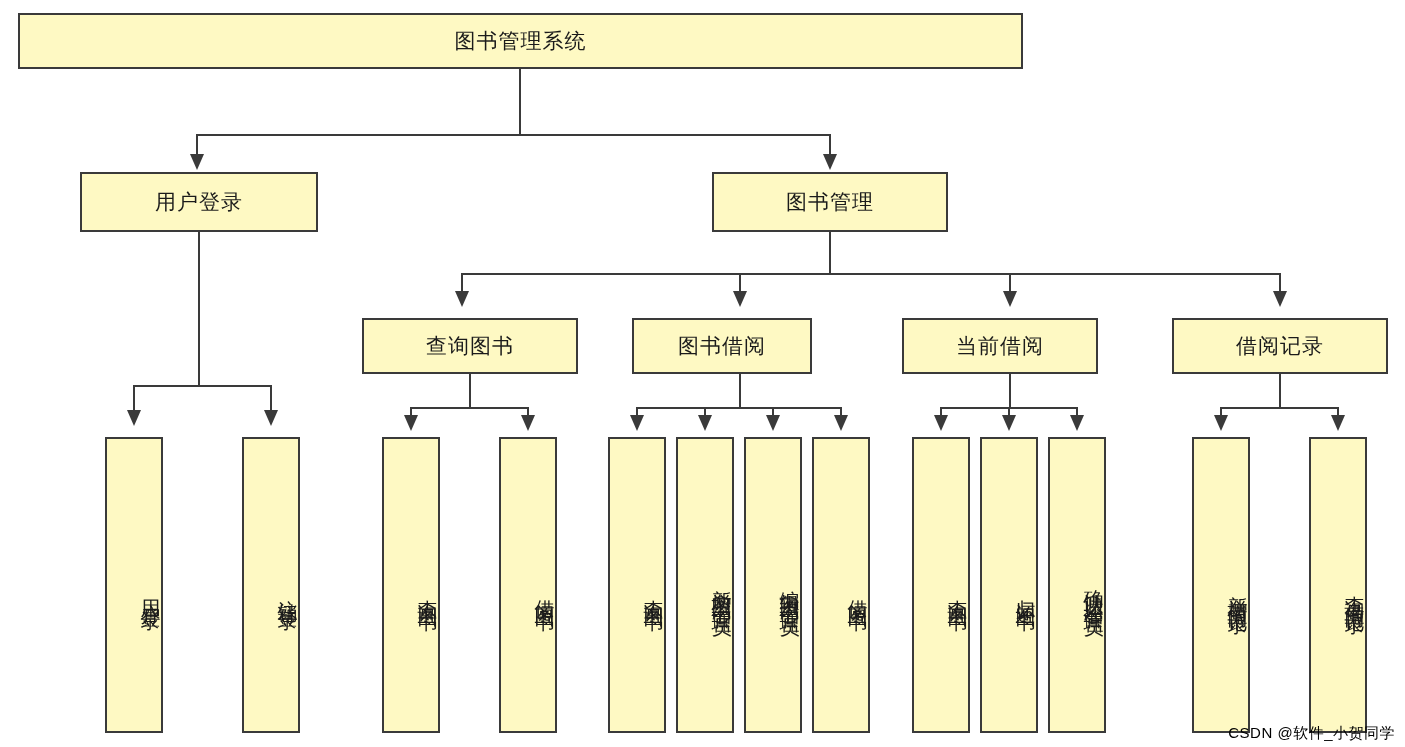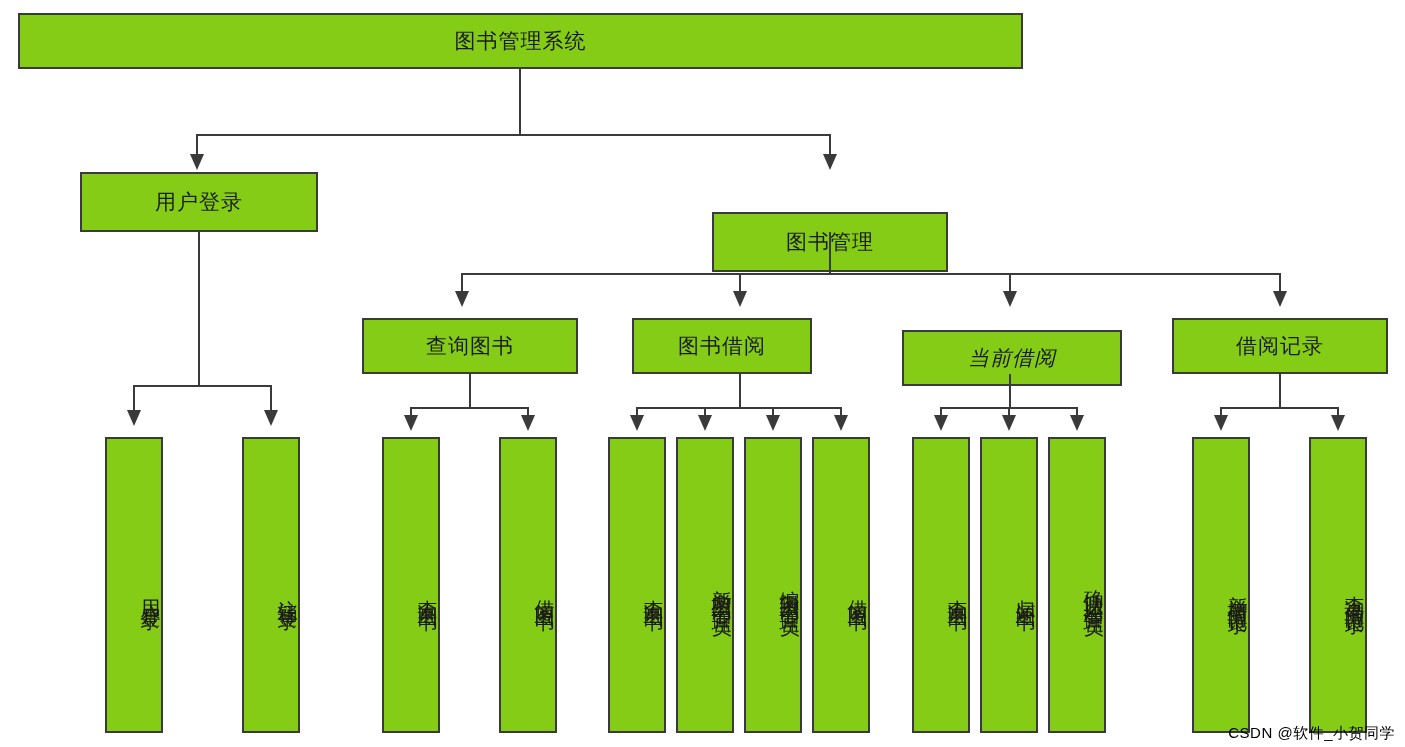--- a/index.html
+++ b/index.html
@@ -1,18 +1,18 @@
 <!DOCTYPE html>
 <html><head>
 <meta charset="utf-8">
 <style>
   html,body{margin:0;padding:0;background:#ffffff;}
   body{font-family:"Liberation Sans","DejaVu Sans",sans-serif;}
   #stage{position:relative;width:1405px;height:747px;background:#ffffff;overflow:hidden;}
-  .node{position:absolute;box-sizing:border-box;background:#84cc16;border:2px solid #3a3a3a;
+  .node{position:absolute;box-sizing:border-box;background:#fef9c3;border:2px solid #3a3a3a;
         display:flex;align-items:center;justify-content:center;text-align:left;color:#1b1b1b;}
   .node.h{font-size:21px;letter-spacing:1px;}
   .node.leaf{writing-mode:vertical-rl;text-orientation:upright;font-size:20px;
              letter-spacing:4px;padding-top:14px;align-items:flex-start;justify-content:center;
              line-height:1.05;}
   .edge{position:absolute;background:#3a3a3a;}
   .edge.v{width:2px;}
   .edge.h{height:2px;}
   .arrow{position:absolute;width:0;height:0;border-left:7px solid transparent;
          border-right:7px solid transparent;border-top:16px solid #3a3a3a;}
@@ -29,21 +29,21 @@
   <div class="edge v" style="left:519px;top:69px;height:66px;"></div>
 
   <div class="edge h" style="left:197px;top:134px;width:634px;"></div>
 
   <div class="edge v" style="left:196px;top:134px;height:22px;"></div>
   <div class="arrow" style="left:190px;top:154px;"></div>
   <div class="edge v" style="left:829px;top:134px;height:22px;"></div>
   <div class="arrow" style="left:823px;top:154px;"></div>
 
   <div class="node h" style="left:80px;top:172px;width:238px;height:60px;">用户登录</div>
-  <div class="node h" style="left:712px;top:172px;width:236px;height:60px;margin-top:40px;">图书管理</div>
+  <div class="node h" style="left:712px;top:172px;width:236px;height:60px;">图书管理</div>
 
   <div class="edge v" style="left:198px;top:232px;height:154px;"></div>
   <div class="edge h" style="left:134px;top:385px;width:137px;"></div>
   <div class="edge v" style="left:133px;top:385px;height:27px;"></div>
   <div class="arrow" style="left:127px;top:410px;"></div>
   <div class="edge v" style="left:270px;top:385px;height:27px;"></div>
   <div class="arrow" style="left:264px;top:410px;"></div>
 
   <div class="node leaf" style="left:105px;top:437px;width:58px;height:296px;">用户登录</div>
   <div class="node leaf" style="left:242px;top:437px;width:58px;height:296px;">注销登录</div>
@@ -54,21 +54,21 @@
   <div class="arrow" style="left:455px;top:291px;"></div>
   <div class="edge v" style="left:739px;top:273px;height:20px;"></div>
   <div class="arrow" style="left:733px;top:291px;"></div>
   <div class="edge v" style="left:1009px;top:273px;height:20px;"></div>
   <div class="arrow" style="left:1003px;top:291px;"></div>
   <div class="edge v" style="left:1279px;top:273px;height:20px;"></div>
   <div class="arrow" style="left:1273px;top:291px;"></div>
 
   <div class="node h" style="left:362px;top:318px;width:216px;height:56px;">查询图书</div>
   <div class="node h" style="left:632px;top:318px;width:180px;height:56px;">图书借阅</div>
-  <div class="node h" style="left:902px;top:330px;width:220px;height:56px;font-style:italic;">当前借阅</div>
+  <div class="node h" style="left:902px;top:318px;width:196px;height:56px;">当前借阅</div>
   <div class="node h" style="left:1172px;top:318px;width:216px;height:56px;">借阅记录</div>
 
   <div class="edge v" style="left:469px;top:374px;height:34px;"></div>
   <div class="edge h" style="left:411px;top:407px;width:117px;"></div>
   <div class="edge v" style="left:410px;top:407px;height:10px;"></div>
   <div class="arrow" style="left:404px;top:415px;"></div>
   <div class="edge v" style="left:527px;top:407px;height:10px;"></div>
   <div class="arrow" style="left:521px;top:415px;"></div>
 
   <div class="node leaf" style="left:382px;top:437px;width:58px;height:296px;">查询图书</div>

